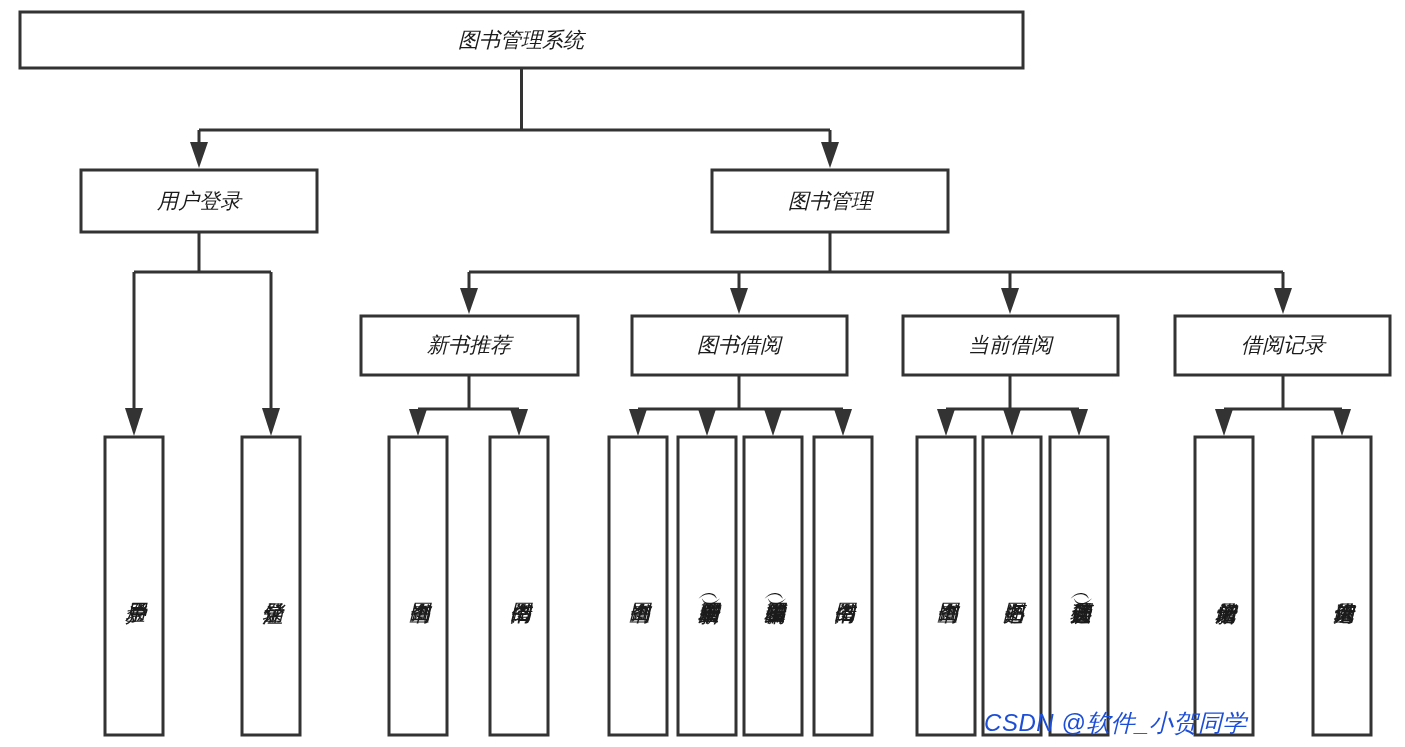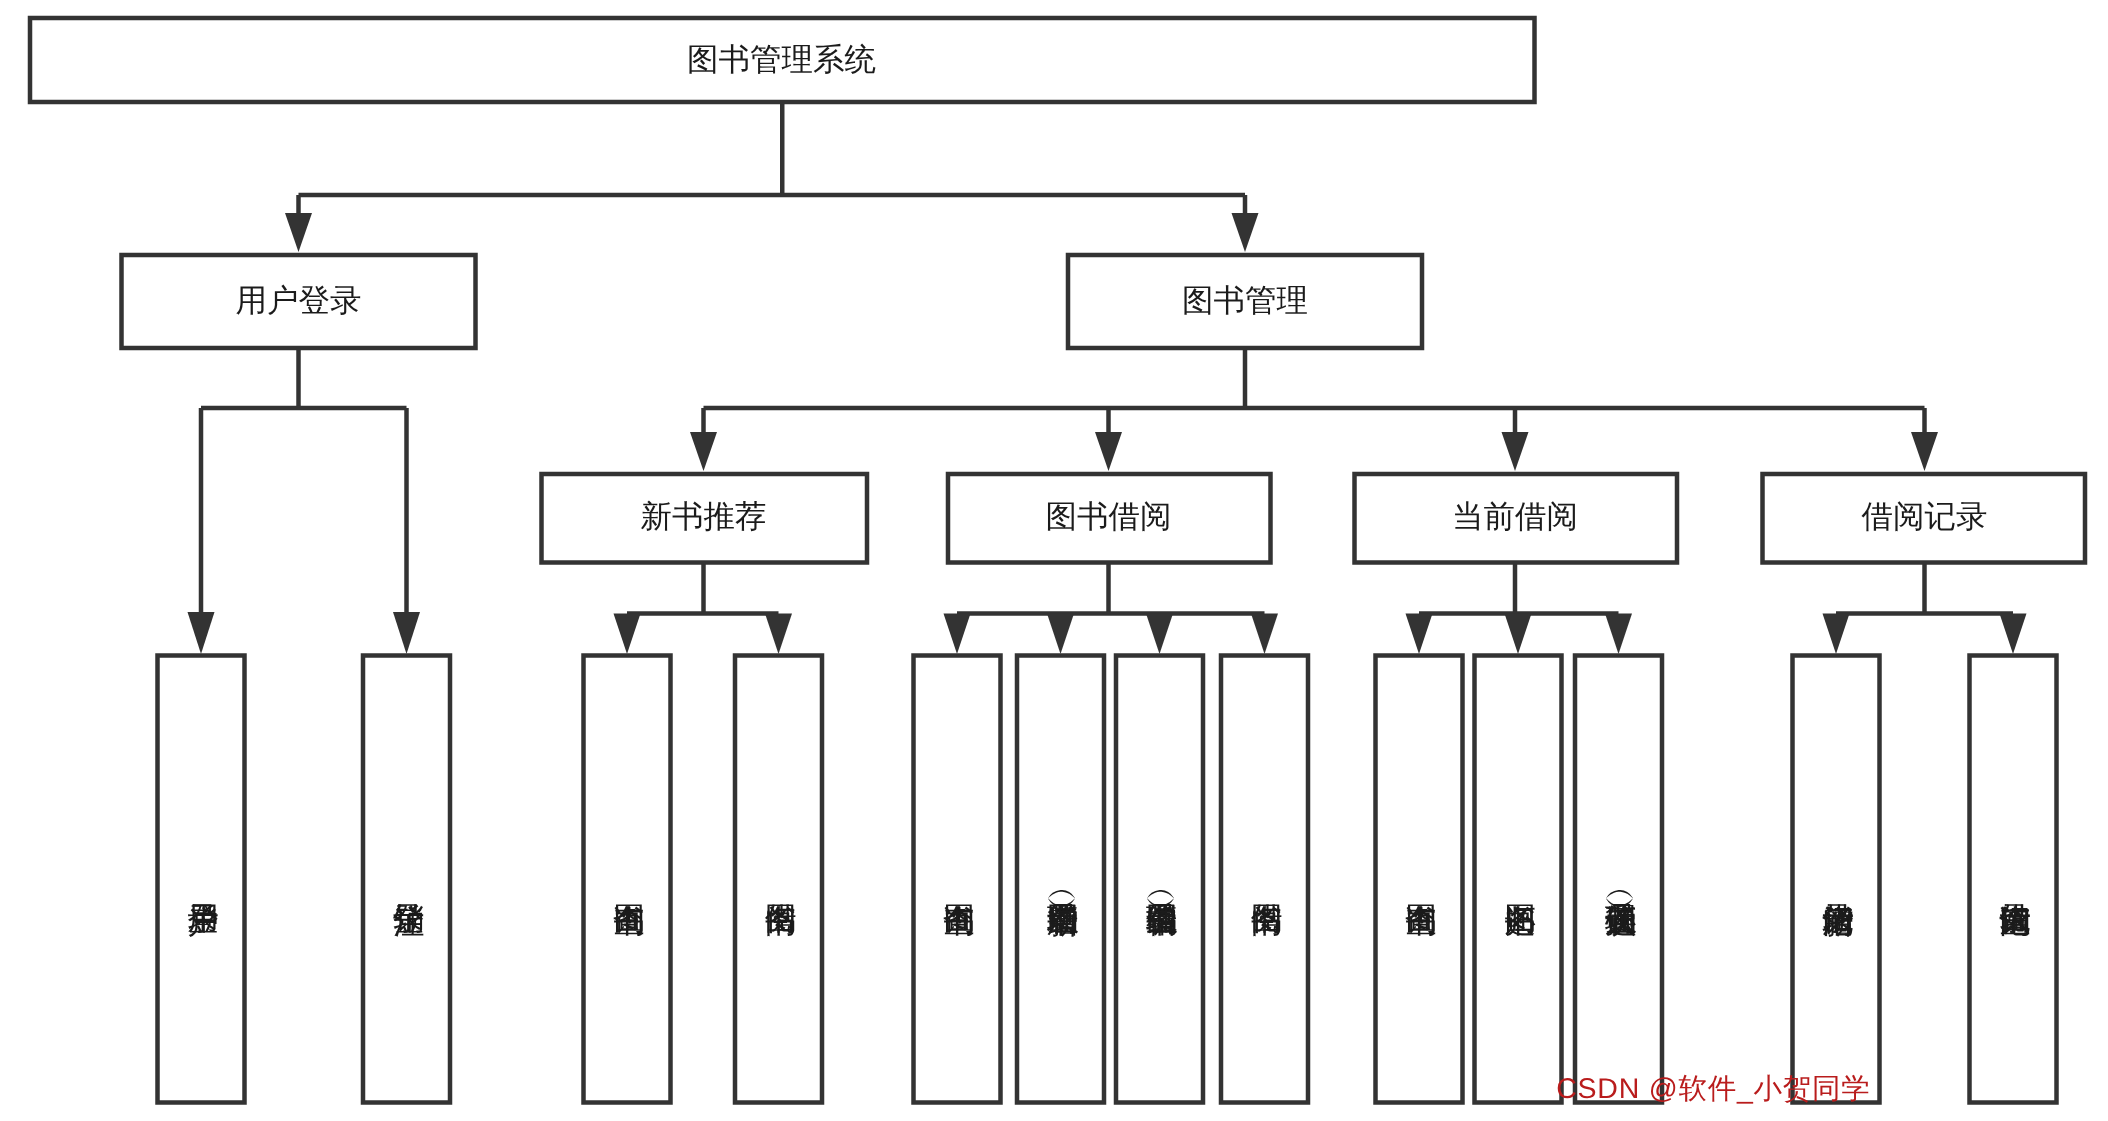--- a/index.html
+++ b/index.html
@@ -13,20 +13,21 @@
     font-family: "Liberation Sans", "DejaVu Sans", sans-serif;
     overflow: hidden;
     position: relative;
   }
   #diagram-root {
     position: absolute;
     left: 0;
     top: 0;
     width: 1255px;
     height: 747px;
+    font-style: italic;
   }
   svg.flow {
     display: block;
     width: 1405px;
     height: 747px;
   }
   .node-rect {
     fill: #ffffff;
     stroke: #333333;
     stroke-width: 3;
@@ -54,22 +55,22 @@
     text-anchor: middle;
     dominant-baseline: middle;
     writing-mode: vertical-rl;
     glyph-orientation-vertical: 0;
   }
   .watermark {
     position: absolute;
     right: 8px;
     bottom: 8px;
     font-family: "Liberation Sans", "DejaVu Sans", sans-serif;
-    font-size: 19px;
-    color: #b91c1c;
+    font-size: 24px;
+    color: #1d4ed8;
     letter-spacing: 0.5px;
     white-space: nowrap;
     user-select: none;
   }
 </style>
 </head>
 <body>
 
 <div id="diagram-root">
 <svg class="flow" viewBox="0 0 1405 747" xmlns="http://www.w3.org/2000/svg">

